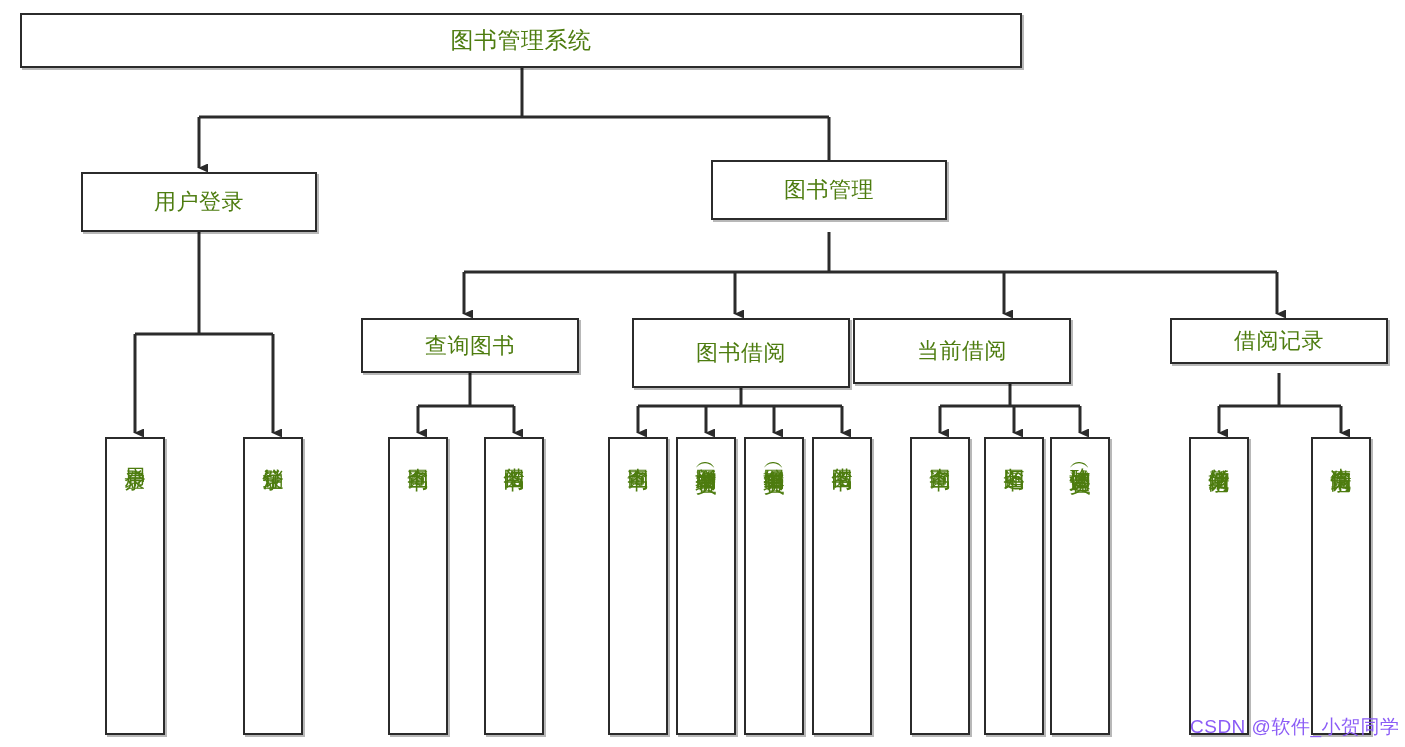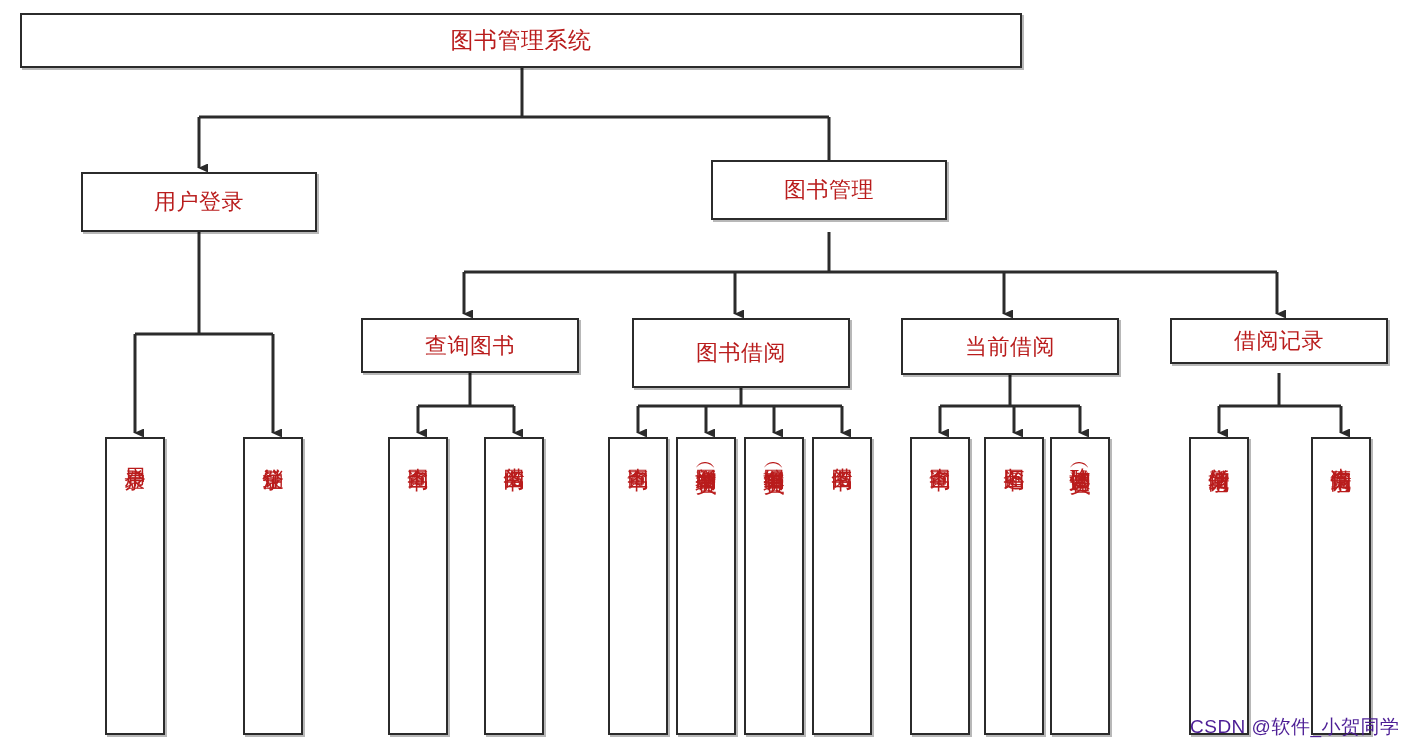--- a/index.html
+++ b/index.html
@@ -33,21 +33,21 @@
     background: #ffffff;
     border: 2px solid #2b2b2b;
     box-shadow: 2px 2px 0 rgba(0,0,0,0.28);
     display: flex;
     align-items: center;
     justify-content: center;
     z-index: 2;
   }
   .node .label {
     display: block;
-    color: #b91c1c;
+    color: #4d7c0f;
     line-height: 1.18;
     text-align: center;
     white-space: pre-line;
     letter-spacing: 0.5px;
   }
   
   .node.h .label {
     font-size: 22px;
   }
   .node.root .label {
@@ -62,21 +62,21 @@
     writing-mode: vertical-rl;
     text-orientation: upright;
     font-size: 21px;
     line-height: 1.05;
     letter-spacing: 1px;
     text-align: left;
   }
   .watermark {
     position: absolute;
     font-size: 19px;
-    color: #4c1d95;
+    color: #8b5cf6;
     white-space: nowrap;
     z-index: 5;
     letter-spacing: 0.5px;
   }
 </style>
 </head>
 <body>
 
 <div id="canvas">
 
@@ -132,21 +132,21 @@
       </div>
       <div class="node h" style="left: 711px; top: 160px; width: 236px; height: 60px;">
         <span class="label">图书管理</span>
       </div>
       <div class="node h" style="left: 361px; top: 318px; width: 218px; height: 55px;">
         <span class="label">查询图书</span>
       </div>
       <div class="node h" style="left: 632px; top: 318px; width: 218px; height: 70px;">
         <span class="label">图书借阅</span>
       </div>
-      <div class="node h" style="left: 901px; top: 318px; width: 218px; height: 57px;">
+      <div class="node h" style="left: 853px; top: 318px; width: 218px; height: 66px;">
         <span class="label">当前借阅</span>
       </div>
       <div class="node h" style="left: 1170px; top: 318px; width: 218px; height: 46px;">
         <span class="label">借阅记录</span>
       </div>
       <div class="node v" style="left: 105px; top: 437px; width: 60px; height: 298px;">
         <span class="label">用户登录</span>
       </div>
       <div class="node v" style="left: 243px; top: 437px; width: 60px; height: 298px;">
         <span class="label">注销登录</span>

